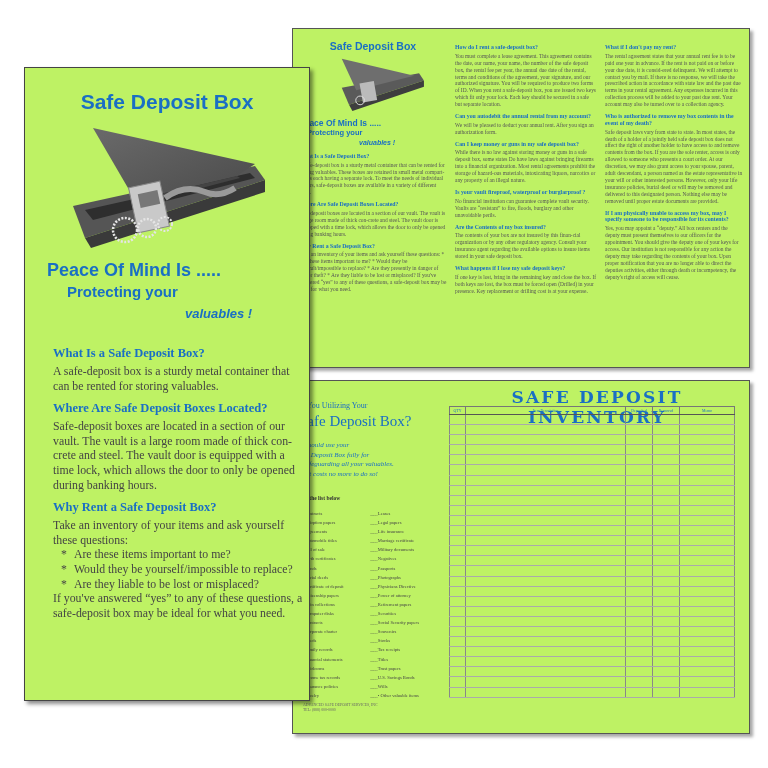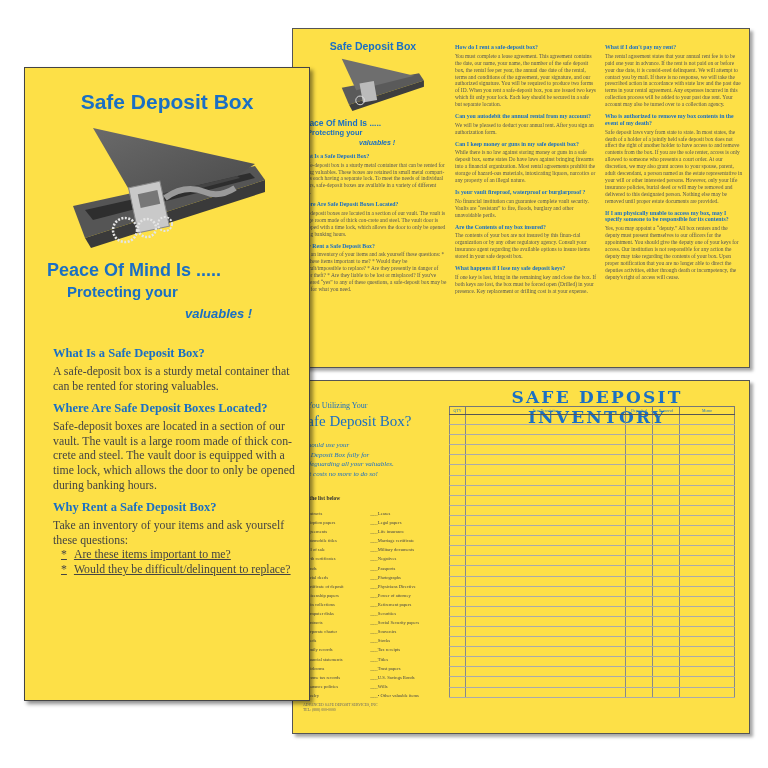--- a/index.html
+++ b/index.html
@@ -1,39 +1,39 @@
 <!DOCTYPE html>
 <html><head>
   <meta charset="utf-8">
   <style>
     * { box-sizing: border-box; margin: 0; padding: 0; }
     html, body { width: 768px; height: 768px; background: #ffffff; overflow: hidden; }
     body { position: relative; font-family: "Liberation Serif", serif; color: #3a3a3a; }
 
-    .sheet { position: absolute; background: #fde047; border: 1.5px solid #555; box-shadow: 3px 3px 3px rgba(0,0,0,0.35); overflow: hidden; }
+    .sheet { position: absolute; background: #bef264; border: 1.5px solid #555; box-shadow: 3px 3px 3px rgba(0,0,0,0.35); overflow: hidden; }
 
     
     #sheet-top { left: 292px; top: 28px; width: 458px; height: 340px; }
     
     #sheet-bottom { left: 292px; top: 380px; width: 458px; height: 354px; }
     
     #sheet-front { left: 24px; top: 67px; width: 286px; height: 634px; border: 1.5px solid #444; z-index: 5; box-shadow: 3px 3px 4px rgba(0,0,0,0.45); }
 
     
     .front-title { position: absolute; top: 22px; left: 0; width: 100%; text-align: center; font-family: "Liberation Sans", sans-serif; font-weight: bold; font-size: 21px; color: #1a6fc4; }
     .box-illustration { position: absolute; left: 40px; top: 60px; width: 210px; height: 120px; }
     .peace-1 { position: absolute; left: 22px; top: 192px; font-family: "Liberation Sans", sans-serif; font-weight: bold; font-size: 18px; color: #1a6fc4; }
     .peace-2 { position: absolute; left: 42px; top: 215px; font-family: "Liberation Sans", sans-serif; font-weight: bold; font-size: 15px; color: #1a6fc4; }
     .peace-3 { position: absolute; left: 160px; top: 238px; font-family: "Liberation Sans", sans-serif; font-weight: bold; font-style: italic; font-size: 13px; color: #1a6fc4; }
 
     .front-body { position: absolute; left: 28px; top: 270px; width: 250px; }
     .front-body h3 { font-family: "Liberation Serif", serif; font-weight: bold; font-size: 12.5px; color: #1a6fc4; margin: 8px 0 3px 0; }
     .front-body p { font-size: 11.8px; line-height: 14.6px; color: #444; }
     .front-body ul { list-style: none; font-size: 11.8px; line-height: 14.6px; color: #444; }
-    .front-body li { padding-left: 8px; text-decoration: underline; }
+    .front-body li { padding-left: 8px; }
     .front-body li::before { content: "*"; margin-right: 7px; }
 
     
     .col { position: absolute; top: 10px; font-size: 5.4px; line-height: 6.9px; color: #555; }
     .col h4 { font-size: 5.8px; color: #1a6fc4; font-weight: bold; margin: 5px 0 2px 0; line-height: 6.8px; }
     .col p { margin-bottom: 1px; }
     #top-col1 { left: 6px; width: 148px; }
     #top-col2 { left: 162px; width: 142px; }
     #top-col3 { left: 312px; width: 138px; }
     .mini-title { font-family: "Liberation Sans", sans-serif; font-weight: bold; color: #1a6fc4; font-size: 10.5px; text-align: center; margin-top: 4px; }
@@ -417,16 +417,18 @@
 
   <div class="front-body">
     <h3>What Is a Safe Deposit Box?</h3>
     <p>A safe-deposit box is a sturdy metal container that can be rented for storing valuables.</p>
     <h3>Where Are Safe Deposit Boxes Located?</h3>
     <p>Safe-deposit boxes are located in a section of our vault. The vault is a large room made of thick con-crete and steel. The vault door is equipped with a time lock, which allows the door to only be opened during banking hours.</p>
     <h3>Why Rent a Safe Deposit Box?</h3>
     <p>Take an inventory of your items and ask yourself these questions:</p>
     <ul>
       <li>Are these items important to me?</li>
-      <li>Would they be difficult/delinquent to replace?</li>
+      <li>Would they be yourself/impossible to replace?</li>
+      <li>Are they liable to be lost or misplaced?</li>
     </ul>
+    <p>If you've answered “yes” to any of these questions, a safe-deposit box may be ideal for what you need.</p>
   </div>
 </div>
 
 </body></html>

